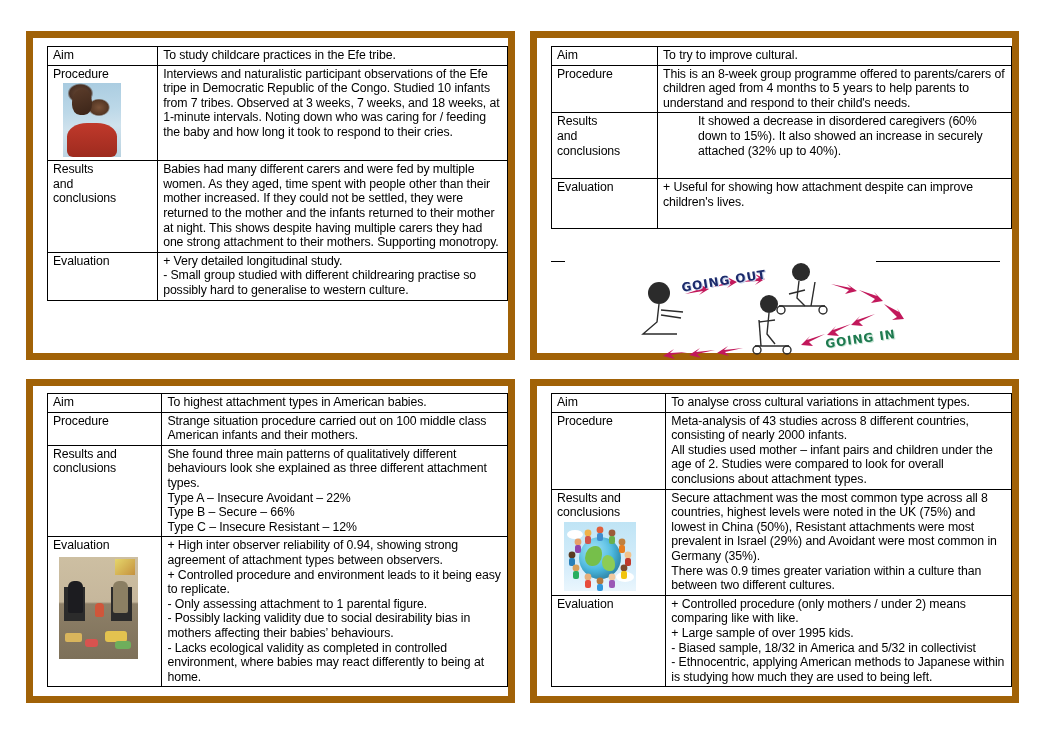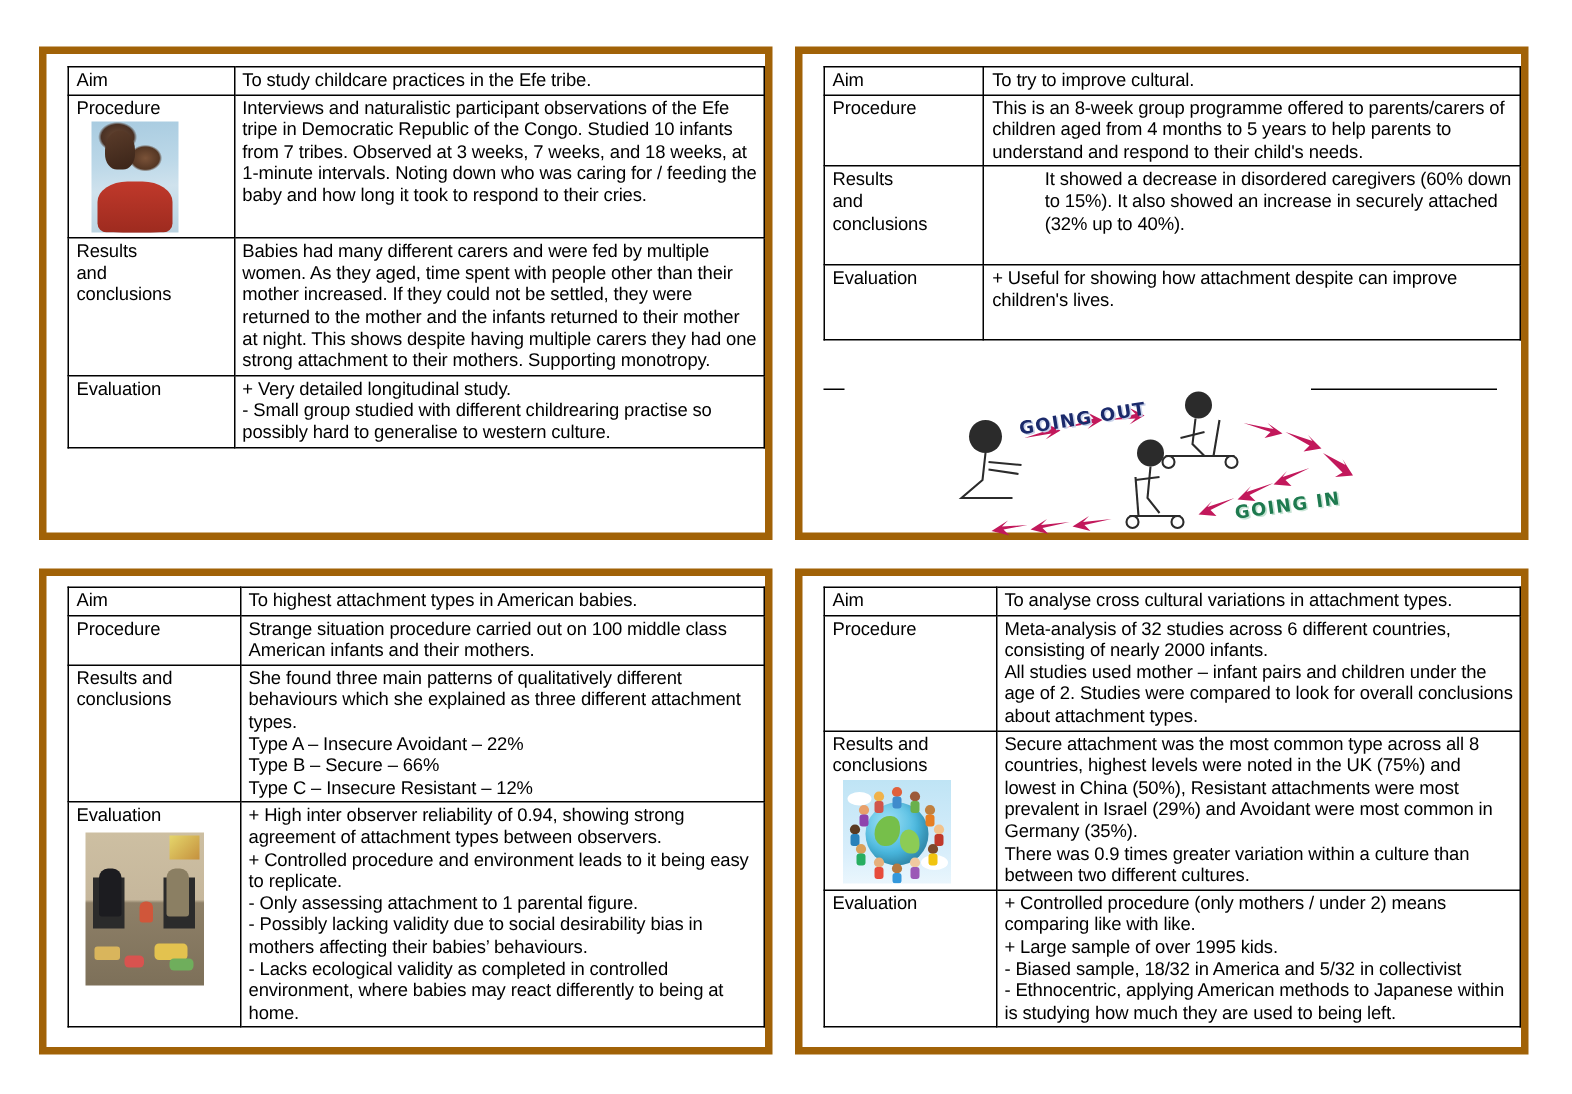--- a/index.html
+++ b/index.html
@@ -18,21 +18,21 @@
   .page {
     position: relative;
     width: 1048px;
     height: 729px;
     background: #ffffff;
   }
 
   
   .panel {
     position: absolute;
-    border: 5px solid #a16207;
+    border: 7px solid #a16207;
     background: #ffffff;
     box-sizing: border-box;
   }
   .panel-tl { left: 26px;  top: 31px;  width: 489px; height: 329px; }
   .panel-tr { left: 530px; top: 31px;  width: 489px; height: 329px; }
   .panel-bl { left: 26px;  top: 379px; width: 489px; height: 324px; }
   .panel-br { left: 530px; top: 379px; width: 489px; height: 324px; }
 
   
   .study-table {
@@ -340,21 +340,21 @@
         <td class="body">To highest attachment types in American babies.</td>
       </tr>
       <tr>
         <td class="label">Procedure</td>
         <td class="body">Strange situation procedure carried out on 100 middle class American infants and their mothers.</td>
       </tr>
       <tr>
         <td class="label" style="white-space:pre-line;">Results and
 conclusions</td>
         <td class="body">
-          <span class="cell-line">She found three main patterns of qualitatively different behaviours which she explained as three different attachment types.</span>
+          <span class="cell-line">She found three main patterns of qualitatively different behaviours look she explained as three different attachment types.</span>
           <span class="cell-line">Type A – Insecure Avoidant – 22%</span>
           <span class="cell-line">Type B – Secure – 66%</span>
           <span class="cell-line">Type C – Insecure Resistant – 12%</span>
         </td>
       </tr>
       <tr>
         <td class="label">
           <span>Evaluation</span>
           <span class="img-box photo-room">
             <span class="seat-l"></span>
@@ -384,21 +384,21 @@
   <div class="panel panel-br">
     <table class="study-table t-wide" style="top:7px;">
       <tbody>
           <tr>
         <td class="label">Aim</td>
         <td class="body">To analyse cross cultural variations in attachment types.</td>
       </tr>
       <tr>
         <td class="label">Procedure</td>
         <td class="body">
-          <span class="cell-line">Meta-analysis of 32 studies across 6 different countries, consisting of nearly 2000 infants.</span>
+          <span class="cell-line">Meta-analysis of 43 studies across 8 different countries, consisting of nearly 2000 infants.</span>
           <span class="cell-line">All studies used mother – infant pairs and children under the age of 2. Studies were compared to look for overall conclusions about attachment types.</span>
         </td>
       </tr>
       <tr>
         <td class="label">
           <span style="white-space:pre-line;">Results and
 conclusions</span>
           <span class="img-box photo-globe">
             <span class="cloud-a"></span>
             <span class="cloud-b"></span>

